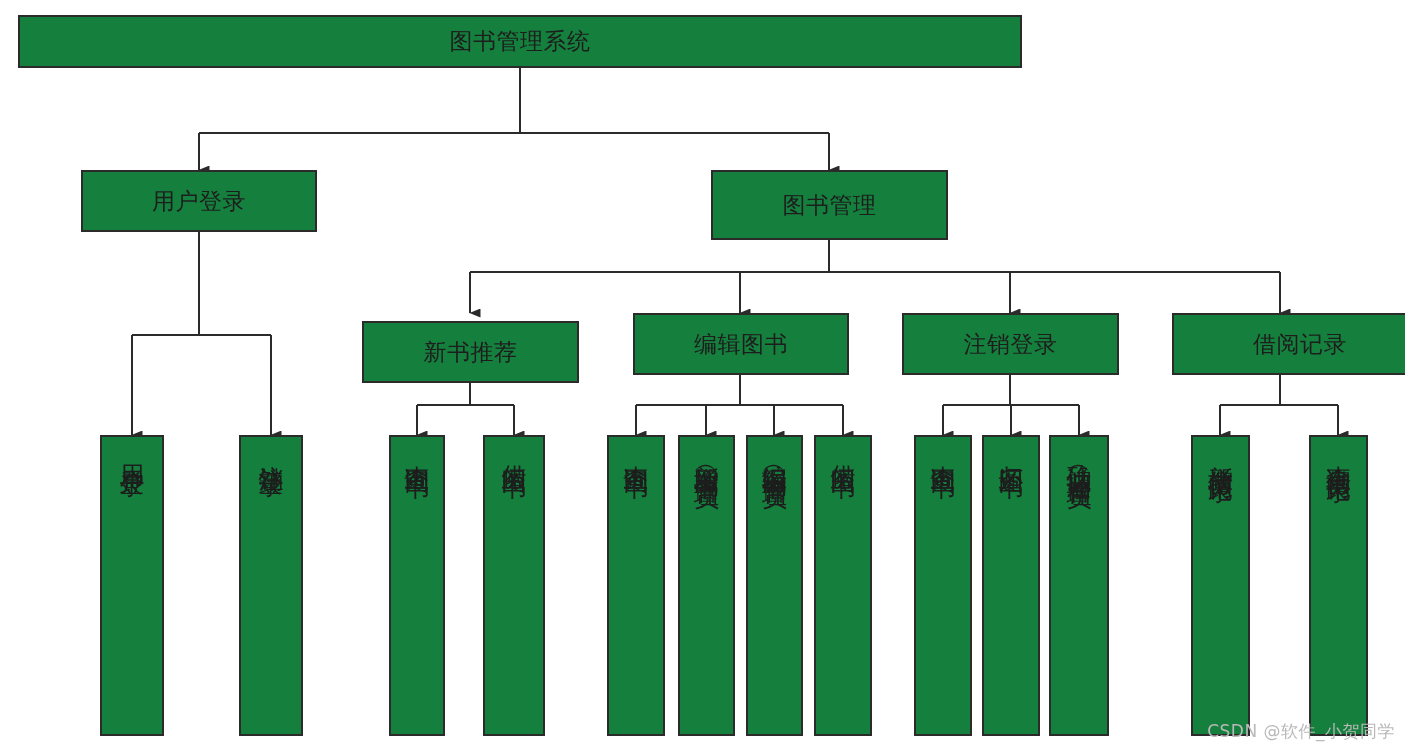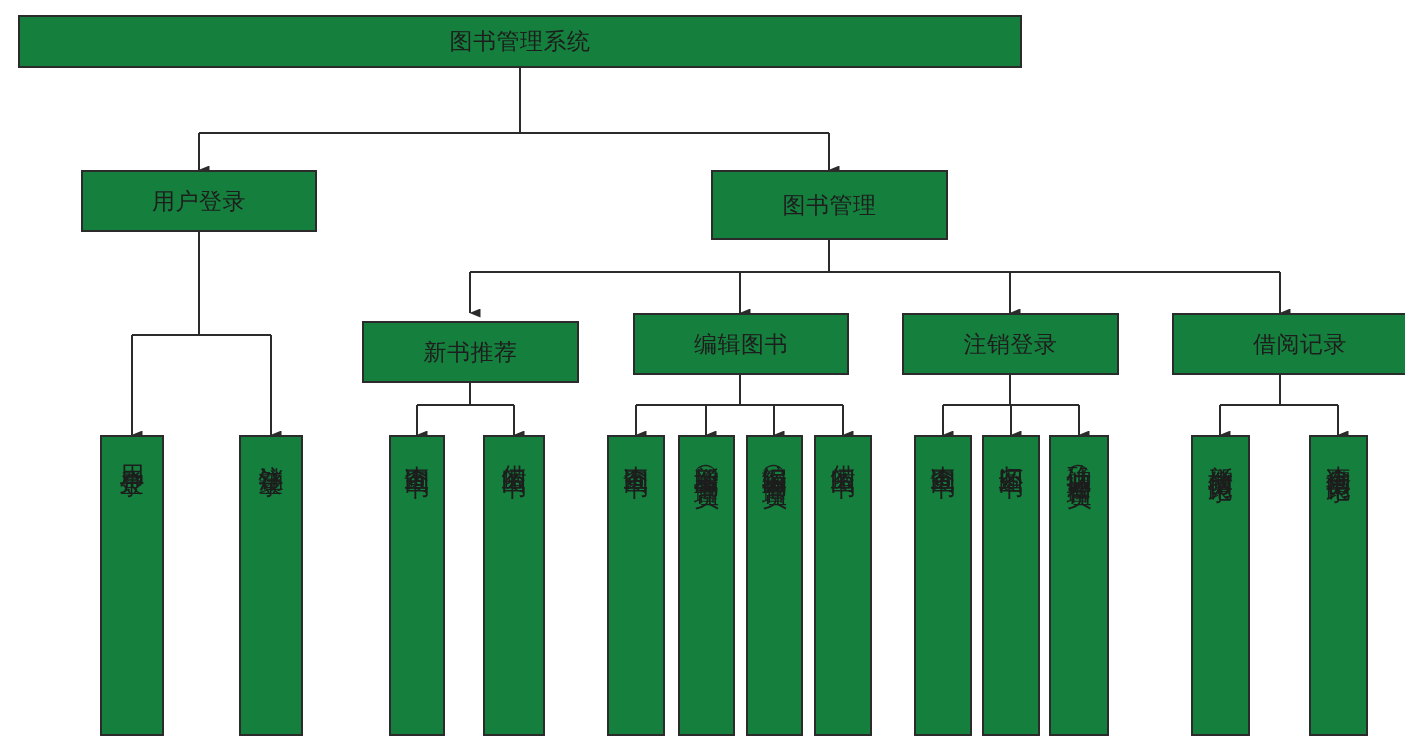--- a/index.html
+++ b/index.html
@@ -177,13 +177,14 @@
         <span class="node-label">确认归还（管理员）</span>
       </div>
       <div class="node-box node-vertical" style="left: 1191px; top: 435px; width: 59px; height: 301px;">
         <span class="node-label">新增借阅记录</span>
       </div>
       <div class="node-box node-vertical" style="left: 1309px; top: 435px; width: 59px; height: 301px;">
         <span class="node-label">查询借阅记录</span>
       </div>
     </div>
 
+  <div class="watermark">CSDN @软件_小贺同学</div>
 </div>
 
 </body></html>

